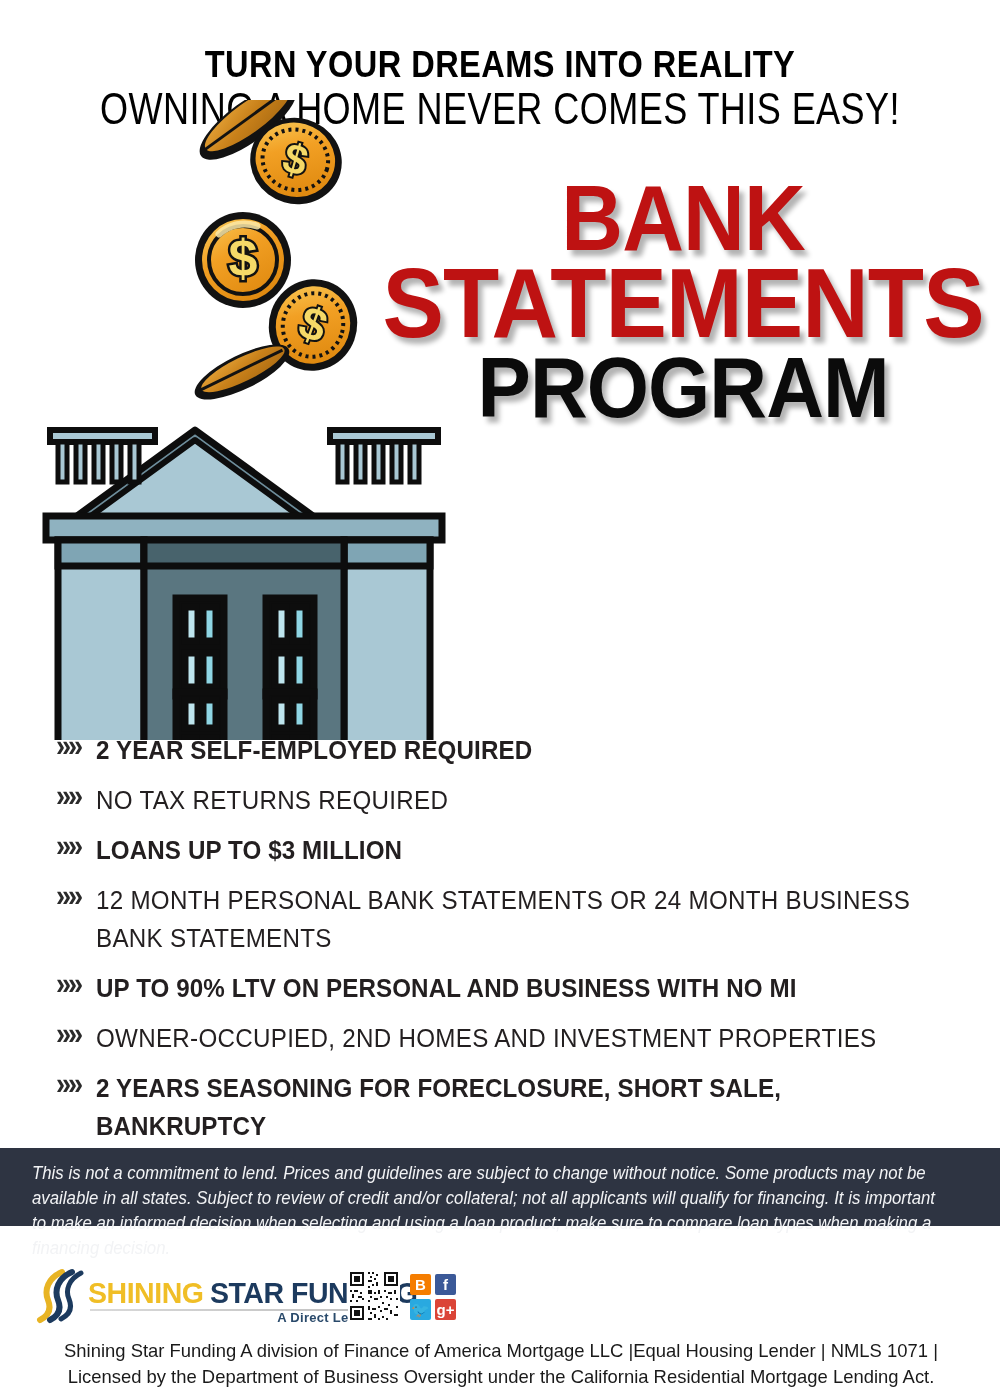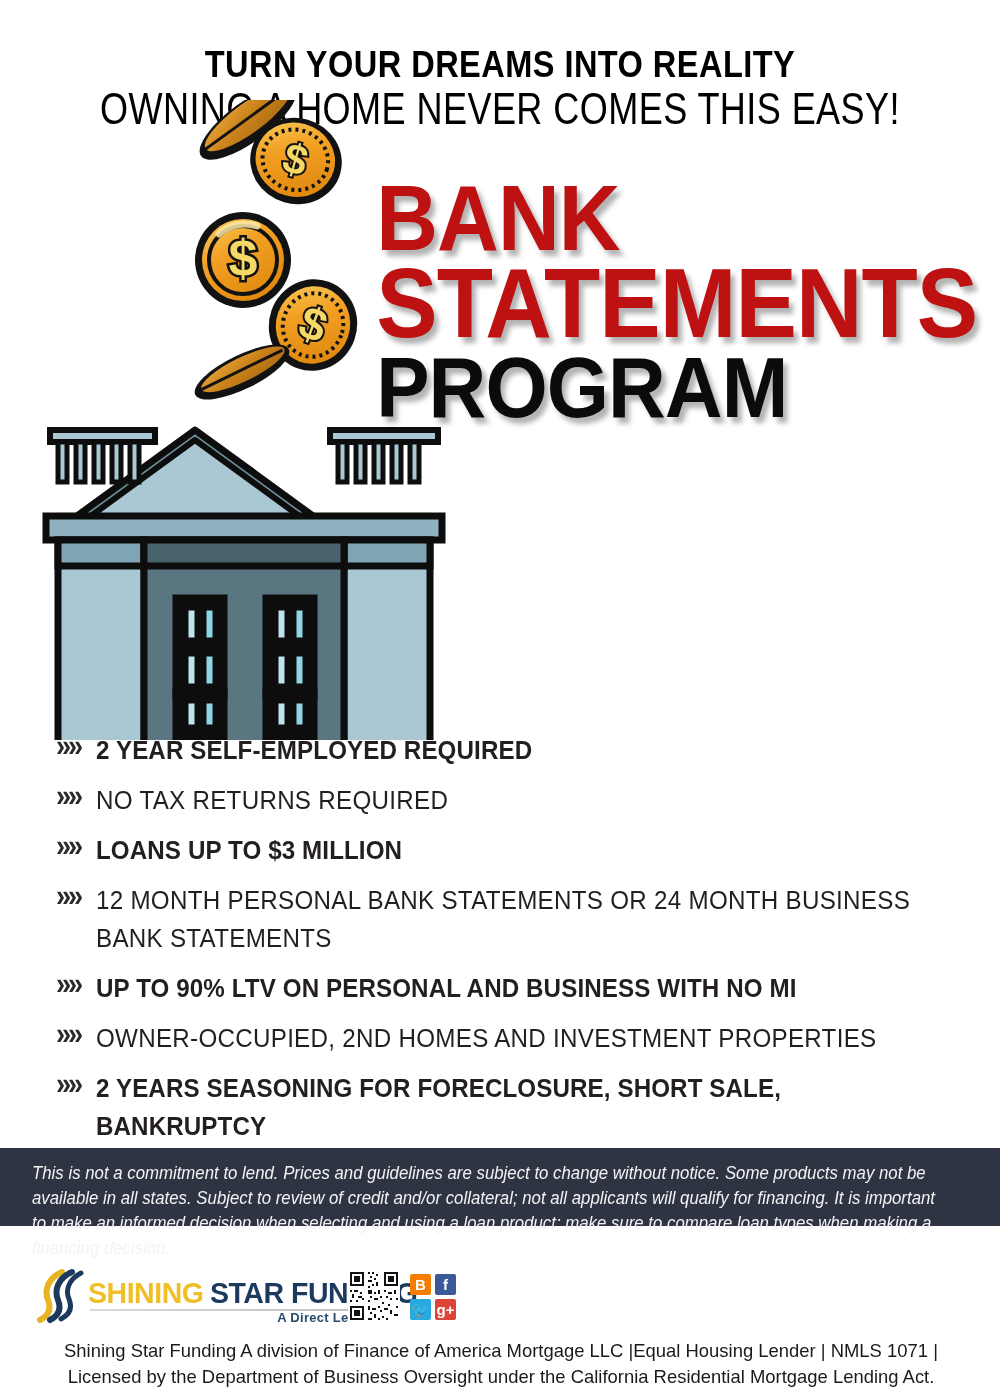--- a/index.html
+++ b/index.html
@@ -23,21 +23,21 @@
   }
   .headline2{
     position:absolute; top:84px; left:0; width:1000px;
     text-align:center;
     font-weight:normal; font-size:44px; letter-spacing:0.5px;
     color:#000; transform:scaleX(0.82); transform-origin:50% 50%;
     white-space:nowrap;
   }
 
   
-  .title-wrap{position:absolute; top:178px; left:330px; width:660px; text-align:left;}
+  .title-wrap{position:absolute; top:178px; left:330px; width:660px; text-align:center;}
   .t-line{
     font-weight:bold; line-height:0.88; white-space:nowrap;
     transform:scaleX(0.93); transform-origin:100% 50%;
   }
   .t-red{
     color:#BE1212; font-size:92px; letter-spacing:-1px;
     -webkit-text-stroke:5px #ffffff;
     paint-order:stroke fill;
     text-shadow:5px 6px 5px rgba(0,0,0,0.30);
   }

